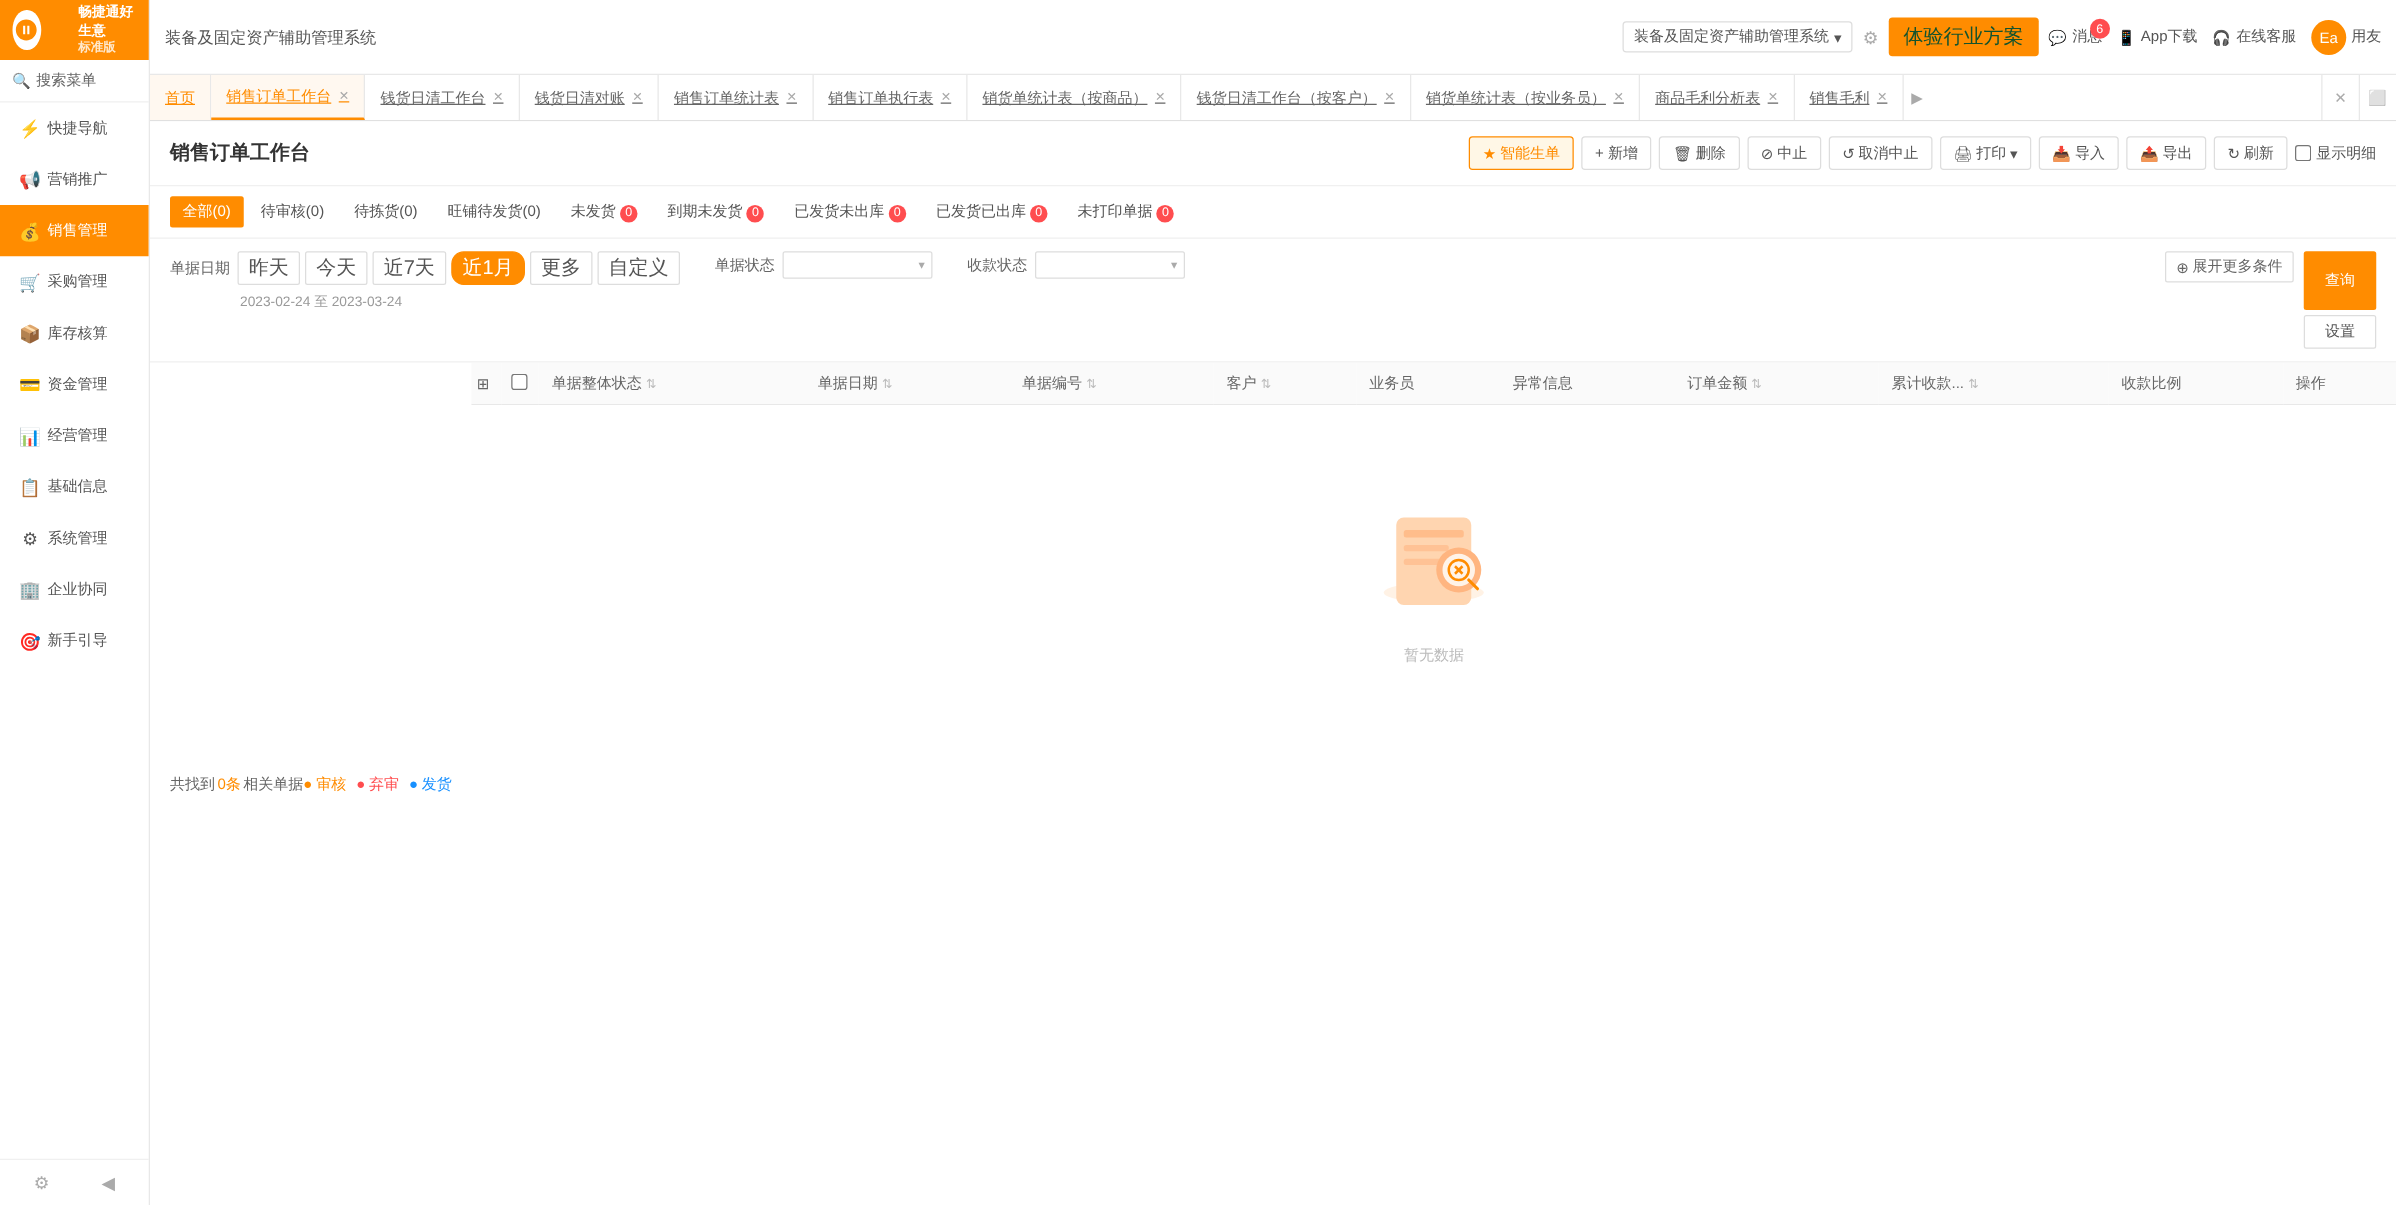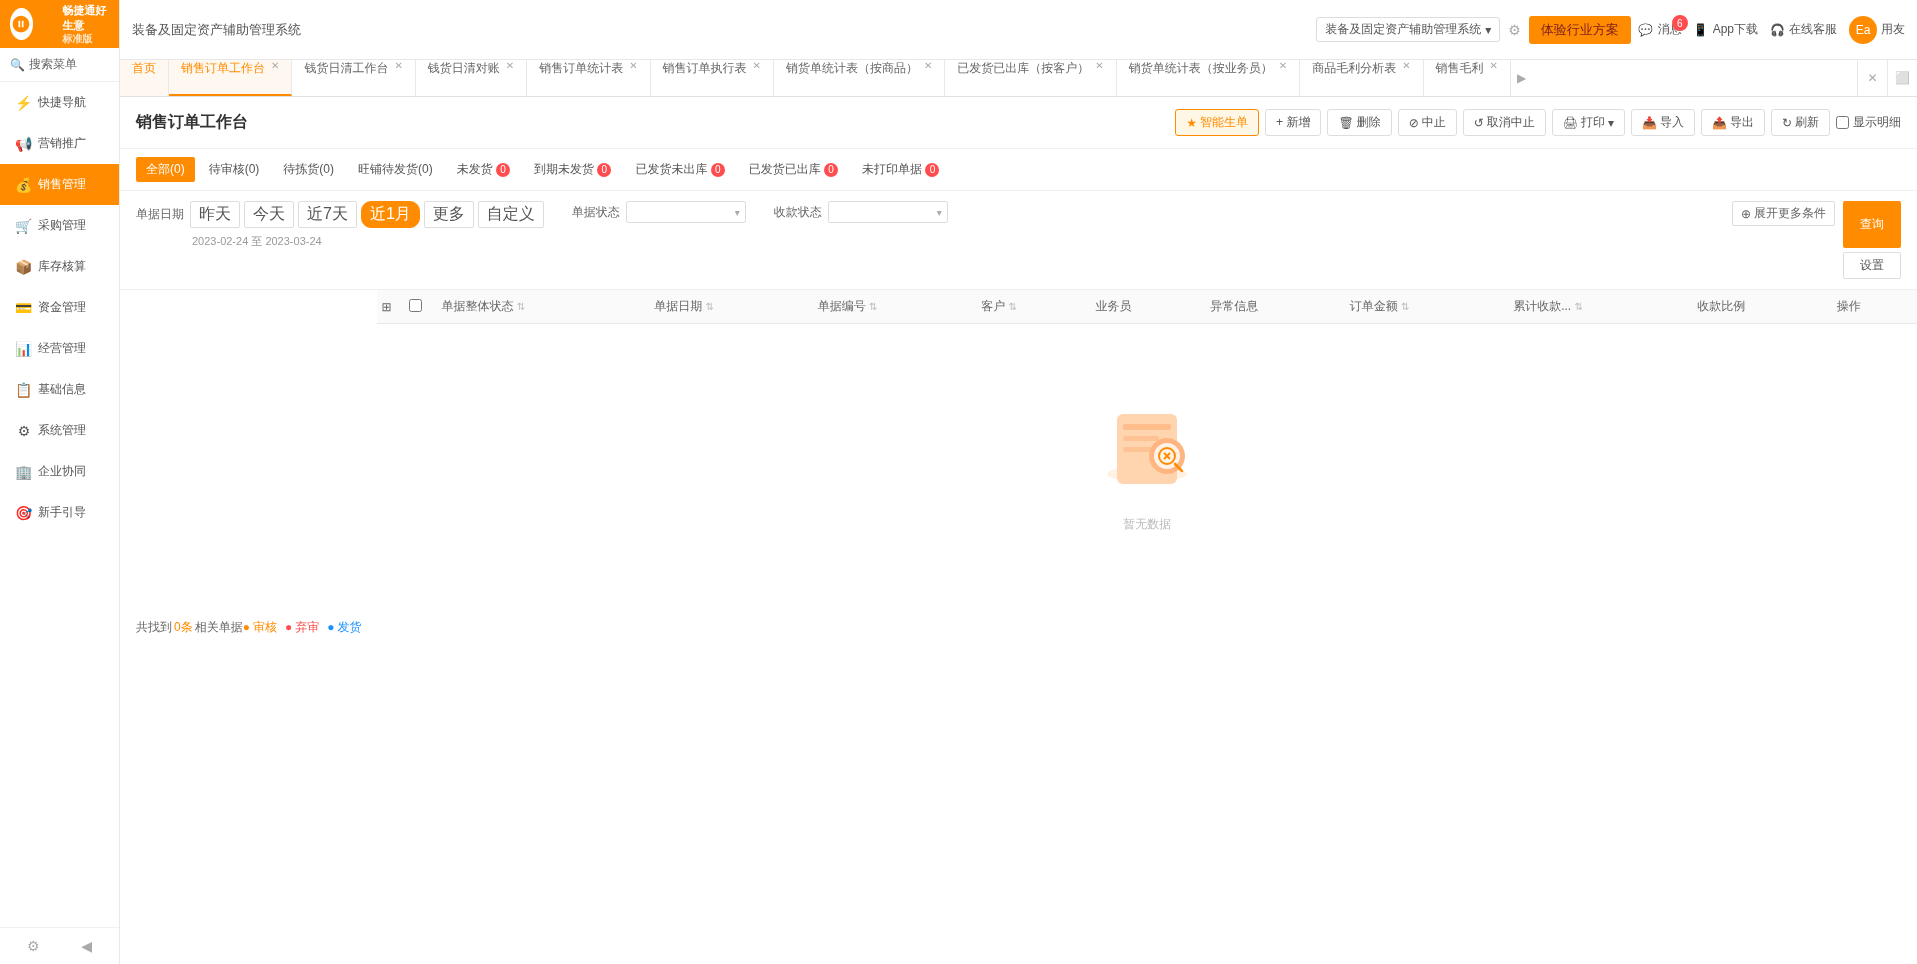--- a/index.html
+++ b/index.html
@@ -19,29 +19,29 @@
     .sidebar-footer { padding: 10px; display: flex; gap: 8px; border-top: 1px solid #f0f0f0; justify-content: space-around; }
     .sidebar-footer-btn { cursor: pointer; color: #aaa; font-size: 14px; }
 
     
     .main { flex: 1; display: flex; flex-direction: column; overflow: hidden; }
 
     
     .topbar { height: 60px; background: #fff; display: flex; align-items: center; padding: 0 12px; gap: 8px; border-bottom: 1px solid #e8e8e8; flex-shrink: 0; }
     .topbar-title { font-size: 13px; color: #555; flex: 1; }
     .topbar-system-btn { background: transparent; border: 1px solid #ddd; border-radius: 3px; padding: 3px 8px; font-size: 12px; cursor: pointer; display: flex; align-items: center; gap: 4px; color: #555; }
-    .topbar-industry-btn { background: #ff8c00; border: none; border-radius: 3px; padding: 5px 12px; font-size: 13px; color: #7f1d1d; cursor: pointer; }
+    .topbar-industry-btn { background: #ff8c00; border: none; border-radius: 3px; padding: 5px 12px; font-size: 16px; color: #14532d; cursor: pointer; }
     .topbar-right { display: flex; align-items: center; gap: 12px; margin-left: auto; }
     .topbar-right-item { display: flex; align-items: center; gap: 4px; cursor: pointer; color: #555; font-size: 12px; position: relative; }
     .badge { background: #ff4d4f; color: #fff; border-radius: 10px; font-size: 10px; padding: 0 4px; min-width: 16px; height: 16px; display: flex; align-items: center; justify-content: center; position: absolute; top: -6px; right: -6px; }
     .topbar-avatar { width: 28px; height: 28px; background: #ff8c00; border-radius: 50%; display: flex; align-items: center; justify-content: center; color: #fff; font-size: 12px; }
 
     
     .tab-bar { display: flex; align-items: center; background: #fff; border-bottom: 1px solid #e0e0e0; flex-shrink: 0; overflow: hidden; }
-    .tab-item { display: flex; padding: 0 12px; height: 36px; border-right: 1px solid #e8e8e8; cursor: pointer; white-space: nowrap; font-size: 12px; color: #666; gap: 4px; flex-shrink: 0; }
+    .tab-item { display: flex; align-items: center; padding: 0 12px; height: 36px; border-right: 1px solid #e8e8e8; cursor: pointer; white-space: nowrap; font-size: 12px; color: #666; gap: 4px; flex-shrink: 0; text-decoration: underline; }
     .tab-item.active { background: #fff8f0; color: #ff8c00; border-bottom: 2px solid #ff8c00; }
     .tab-item.home { color: #ff8c00; background: #fff8f0; }
     .tab-close { color: #aaa; font-size: 10px; cursor: pointer; margin-left: 2px; }
     .tab-nav-btn { padding: 0 6px; height: 36px; display: flex; align-items: center; cursor: pointer; color: #aaa; flex-shrink: 0; }
     .tab-action-btns { display: flex; align-items: center; margin-left: auto; }
     .tab-action-btn { width: 30px; height: 36px; display: flex; align-items: center; justify-content: center; cursor: pointer; color: #aaa; border-left: 1px solid #e8e8e8; }
 
     
     .work-area { flex: 1; background: #fff; margin: 0; display: flex; flex-direction: column; }
 
@@ -232,21 +232,21 @@
     </div>
     <div class="tab-item">
       <span>销售订单执行表</span>
       <span class="tab-close">✕</span>
     </div>
     <div class="tab-item">
       <span>销货单统计表（按商品）</span>
       <span class="tab-close">✕</span>
     </div>
     <div class="tab-item">
-      <span>已发货已出库（按客户）</span>
+      <span>钱货日清工作台（按客户）</span>
       <span class="tab-close">✕</span>
     </div>
     <div class="tab-item">
       <span>销货单统计表（按业务员）</span>
       <span class="tab-close">✕</span>
     </div>
     <div class="tab-item">
       <span>商品毛利分析表</span>
       <span class="tab-close">✕</span>
     </div>

